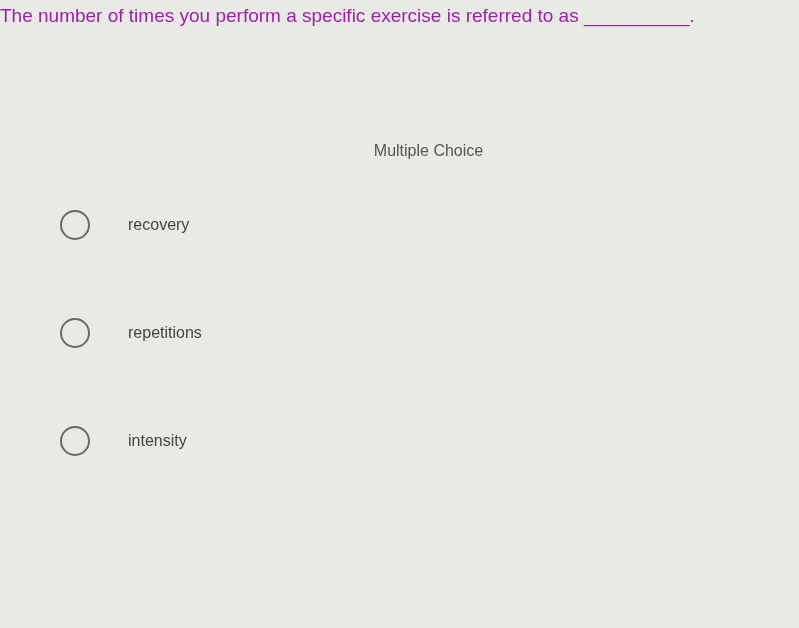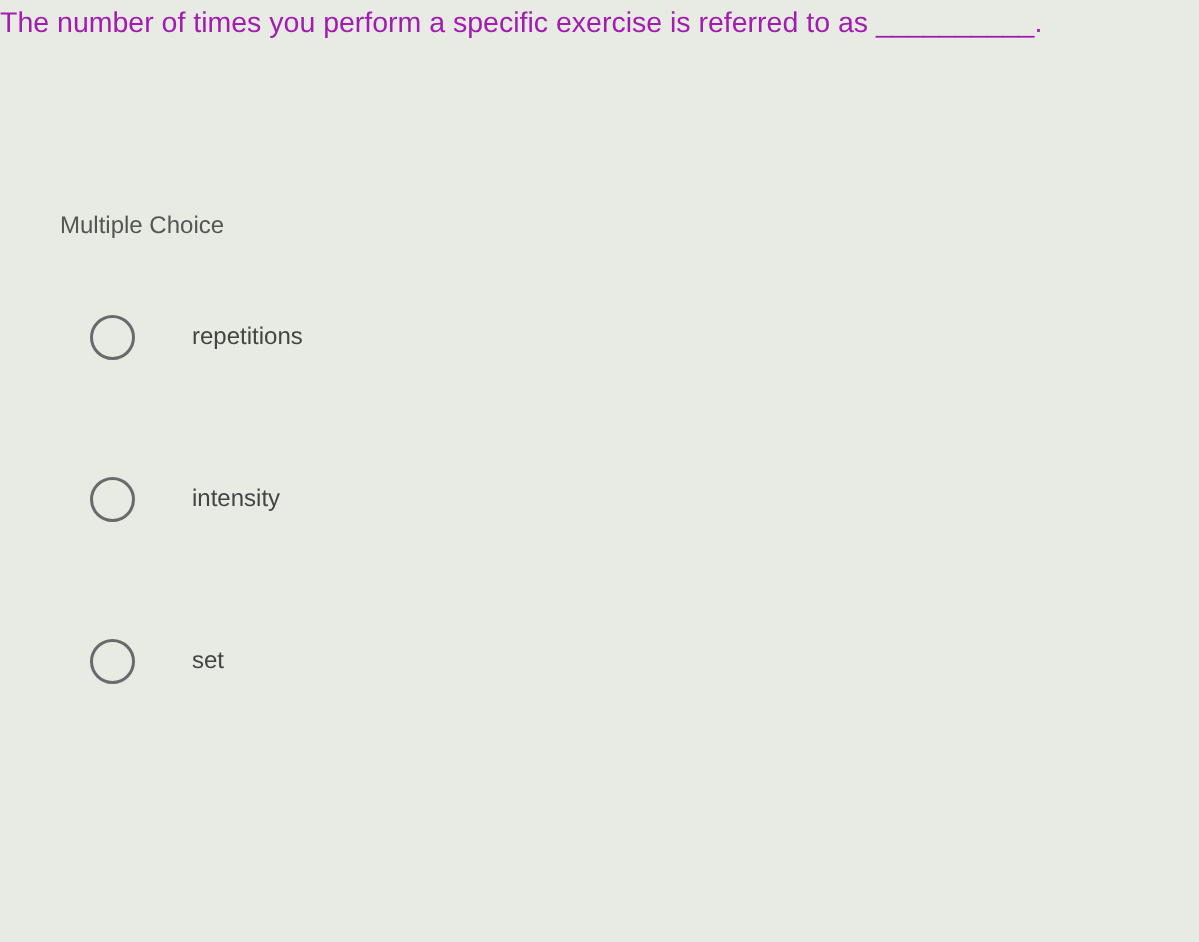--- a/index.html
+++ b/index.html
@@ -14,21 +14,22 @@
     }
     .question-text {
       font-size: 19px;
       color: #a21caf;
       padding: 5px 0 0 0;
       margin: 0;
     }
     .mc-label {
       font-size: 16px;
       color: #555;
-      margin: 115px 0 0 40px;
+      margin: 115px 0 0 58px;
+      text-align: center;
     }
     .options {
       margin-top: 50px;
     }
     .option {
       display: flex;
       align-items: center;
       margin-left: 60px;
       margin-bottom: 78px;
     }
@@ -49,23 +50,23 @@
 </head>
 <body>
 
 <div class="question-text">The number of times you perform a specific exercise is referred to as __________.</div>
 
 <div class="mc-label">Multiple Choice</div>
 
 <div class="options">
   <div class="option">
     <div class="radio"></div>
+    <span class="option-label">recovery</span>
+  </div>
+  <div class="option">
+    <div class="radio"></div>
     <span class="option-label">repetitions</span>
   </div>
   <div class="option">
     <div class="radio"></div>
     <span class="option-label">intensity</span>
   </div>
-  <div class="option">
-    <div class="radio"></div>
-    <span class="option-label">set</span>
-  </div>
 </div>
 
 </body></html>

